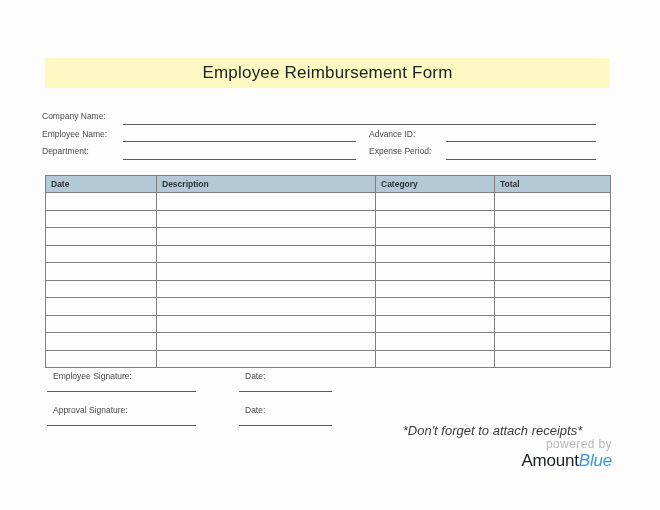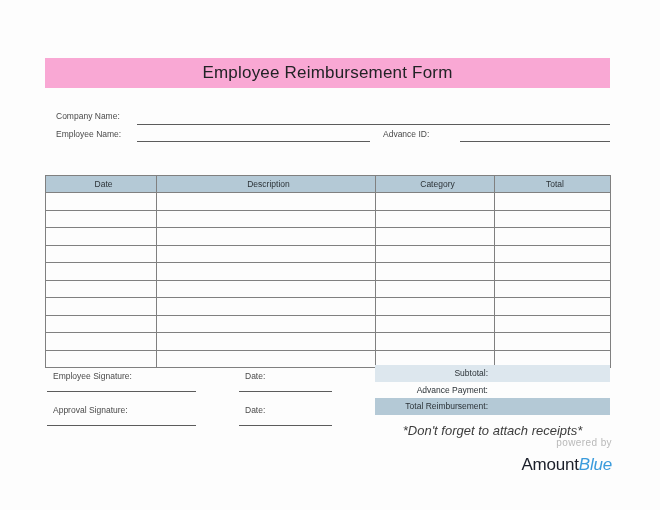--- a/index.html
+++ b/index.html
@@ -21,35 +21,35 @@
     box-sizing: border-box;
   }
 
   
   .title-banner {
     position: absolute;
     left: 45px;
     top: 58px;
     width: 565px;
     height: 30px;
-    background: #f9a8d4;
+    background: #fef9c3;
     display: flex;
     align-items: center;
     justify-content: center;
   }
   .title-text {
     font-size: 17px;
     color: #222326;
     letter-spacing: 0.2px;
   }
 
   
   .info-block {
     position: absolute;
-    left: 45px;
+    left: 31px;
     top: 108px;
     width: 565px;
     text-align: right;
   }
   .info-row {
     position: relative;
     height: 17.5px;
   }
   .info-label {
     position: absolute;
@@ -81,22 +81,22 @@
     border-collapse: collapse;
     width: 100%;
     table-layout: fixed;
   }
   table.expense th,
   table.expense td {
     border: 1px solid #808080;
     height: 16.5px;
     padding: 0 0 0 5px;
     font-size: 8.5px;
-    font-weight: normal;
-    text-align: center;
+    font-weight: bold;
+    text-align: left;
     color: #3c3c3c;
   }
   table.expense thead th {
     background: #b4c9d6;
     height: 16px;
     color: #2c3338;
   }
   table.expense tbody td {
     background: #fdfdfd;
   }
@@ -170,24 +170,24 @@
     color: #3c3c3c;
   }
   .brand {
     position: absolute;
     right: 48px;
     top: 438px;
     text-align: right;
     line-height: 1;
   }
   .powered-by {
-    font-size: 10px;
+    font-size: 12px;
     color: #b9b9b9;
     letter-spacing: 0.4px;
-    margin-bottom: 8px;
+    margin-bottom: 2px;
   }
   .logo {
     font-size: 17px;
     letter-spacing: -0.2px;
   }
   .logo .gen  { color: #1b1f2a; }
   .logo .blue { color: #3a9bdc; font-style: italic; }
 </style>
 </head>
 <body>
@@ -205,20 +205,26 @@
       <span class="info-line line-full"></span>
     </div>
 
     <div class="info-row">
       <span class="info-label lbl-left">Employee Name:</span>
       <span class="info-line line-left"></span>
       <span class="info-label lbl-right">Advance ID:</span>
       <span class="info-line line-right"></span>
     </div>
 
+    <div class="info-row">
+      <span class="info-label lbl-left">Department:</span>
+      <span class="info-line line-left"></span>
+      <span class="info-label lbl-right">Expense Period:</span>
+      <span class="info-line line-right"></span>
+    </div>
 
   </div>
 
   <div class="table-wrap">
     <table class="expense">
       <colgroup>
         <col class="col-date">
         <col class="col-desc">
         <col class="col-cat">
         <col class="col-amt">
@@ -307,34 +313,20 @@
 
     <div class="sig-row">
       <span class="sig-label a">Approval Signature:</span>
       <span class="sig-label b">Date:</span>
       <span class="sig-line a"></span>
       <span class="sig-line b"></span>
     </div>
 
   </div>
 
-  <div class="totals">
-    <div class="total-row row-subtotal">
-      <span class="total-label">Subtotal:</span>
-      <span class="total-value"></span>
-    </div>
-    <div class="total-row row-advance">
-      <span class="total-label">Advance Payment:</span>
-      <span class="total-value"></span>
-    </div>
-    <div class="total-row row-total">
-      <span class="total-label">Total Reimbursement:</span>
-      <span class="total-value"></span>
-    </div>
-  </div>
 
   <div class="receipt-note">*Don't forget to attach receipts*</div>
 
   <div class="brand">
     <div class="powered-by">powered by</div>
     <div class="logo">
       <span class="gen">Amount</span><span class="blue">Blue</span>
     </div>
   </div>
 

